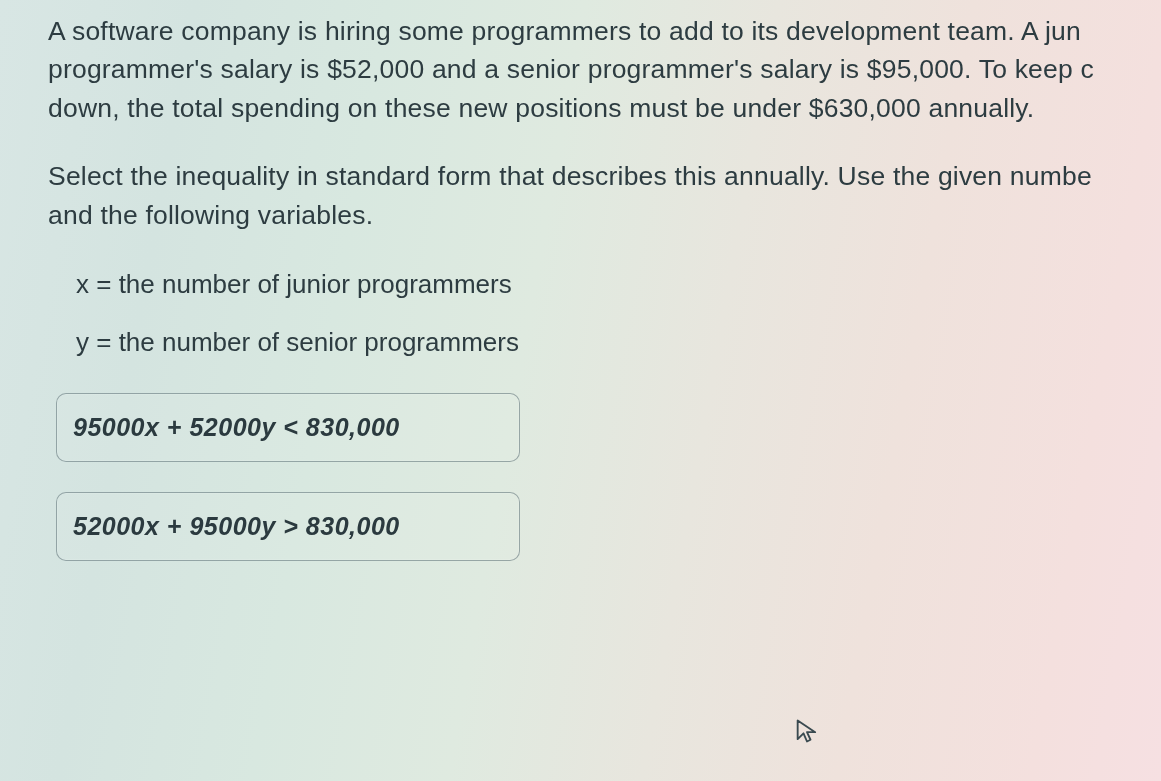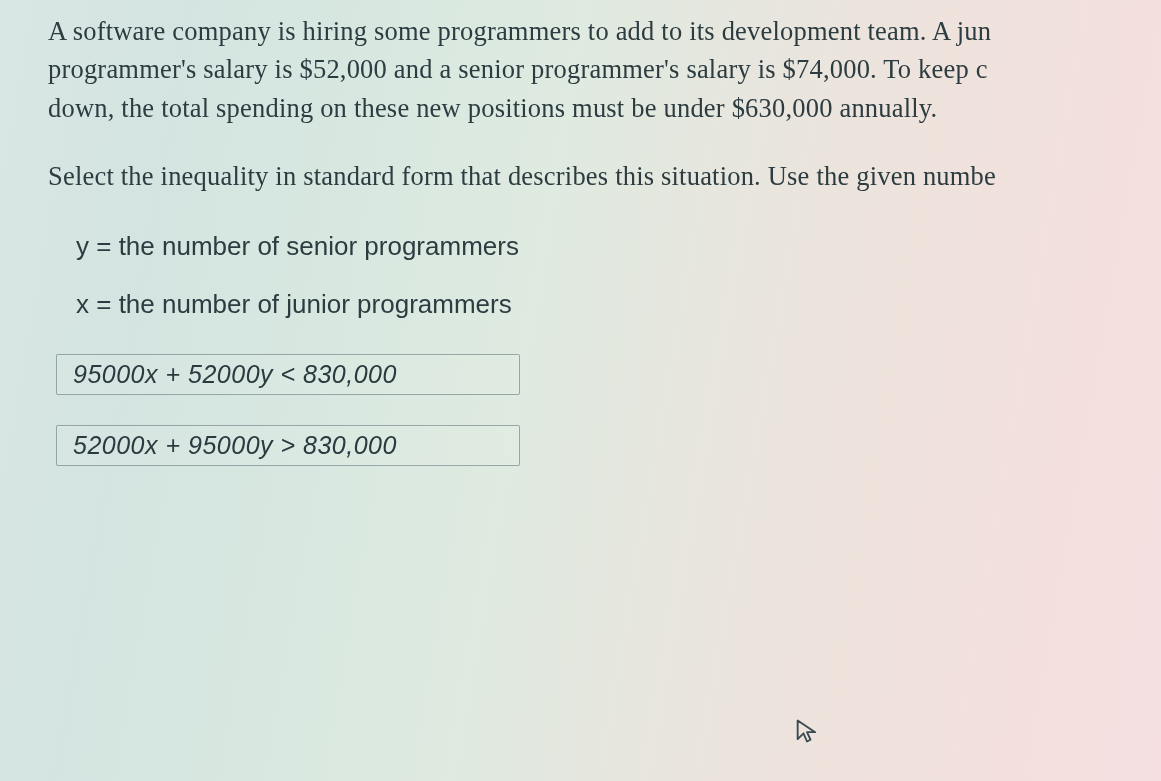--- a/index.html
+++ b/index.html
@@ -26,81 +26,82 @@
     width: 100%;
     height: 100%;
     position: relative;
   }
   .para {
     font-size: 26.5px;
     line-height: 1.45;
     letter-spacing: 0.2px;
     color: #2d3c41;
     margin: 0 0 30px 0;
-    font-family: Liberation Serif, serif;
   }
   .var-block { margin: 4px 0 30px 0; }
   .var-line {
     font-size: 26px;
     line-height: 1.55;
     margin: 12px 0 18px 28px;
     font-style: italic;
     color: #2d3c41;
   }
   .var-line .upright { font-style: normal; }
   .choices {
     margin-left: 8px;
     display: flex;
     flex-direction: column;
     gap: 30px;
   }
   .choice {
     width: 430px;
     border: 1px solid rgba(90,110,115,0.55);
     background: rgba(255,255,255,0.06);
-    padding: 5px 16px;
+    padding: 19px 16px;
     font-size: 25px;
     letter-spacing: 0.5px;
     color: #2b3a3f;
-    border-radius: 2px;
+    border-radius: 10px;
     box-shadow: inset 0 0 0 0.5px rgba(255,255,255,0.2);
     cursor: pointer;
+    font-weight: bold;
   }
   .choice .iy { font-style: italic; }
   .cursor {
     position: absolute;
     right: 340px;
     bottom: 36px;
     width: 28px;
     height: 28px;
     color: #3a4a50;
   }
   .cursor svg { width: 28px; height: 28px; }
 </style>
 </head>
 <body>
 
 <div class="sheet">
 
   <p class="para">
     <span>A software company is hiring some programmers to add to its development team. A jun</span><br>
-    <span>programmer's salary is $52,000 and a senior programmer's salary is $74,000. To keep c</span><br>
+    <span>programmer's salary is $52,000 and a senior programmer's salary is $95,000. To keep c</span><br>
     <span>down, the total spending on these new positions must be under $630,000 annually.</span>
   </p>
 
   <p class="para">
-    <span>Select the inequality in standard form that describes this situation. Use the given numbe</span><br>
+    <span>Select the inequality in standard form that describes this annually. Use the given numbe</span><br>
+    <span>and the following variables.</span>
   </p>
 
   <div class="var-block">
     <div class="var-line">
-      <span class="upright">y = the number of senior programmers</span>
+      <span class="upright">x = the number of junior programmers</span>
     </div>
     <div class="var-line">
-      <span class="upright">x = the number of junior programmers</span>
+      <span class="upright">y = the number of senior programmers</span>
     </div>
   </div>
 
   <div class="choices">
     <div class="choice">
       <span class="iy">95000x + 52000y &lt; 830,000</span>
     </div>
     <div class="choice">
       <span class="iy">52000x + 95000y &gt; 830,000</span>
     </div>

